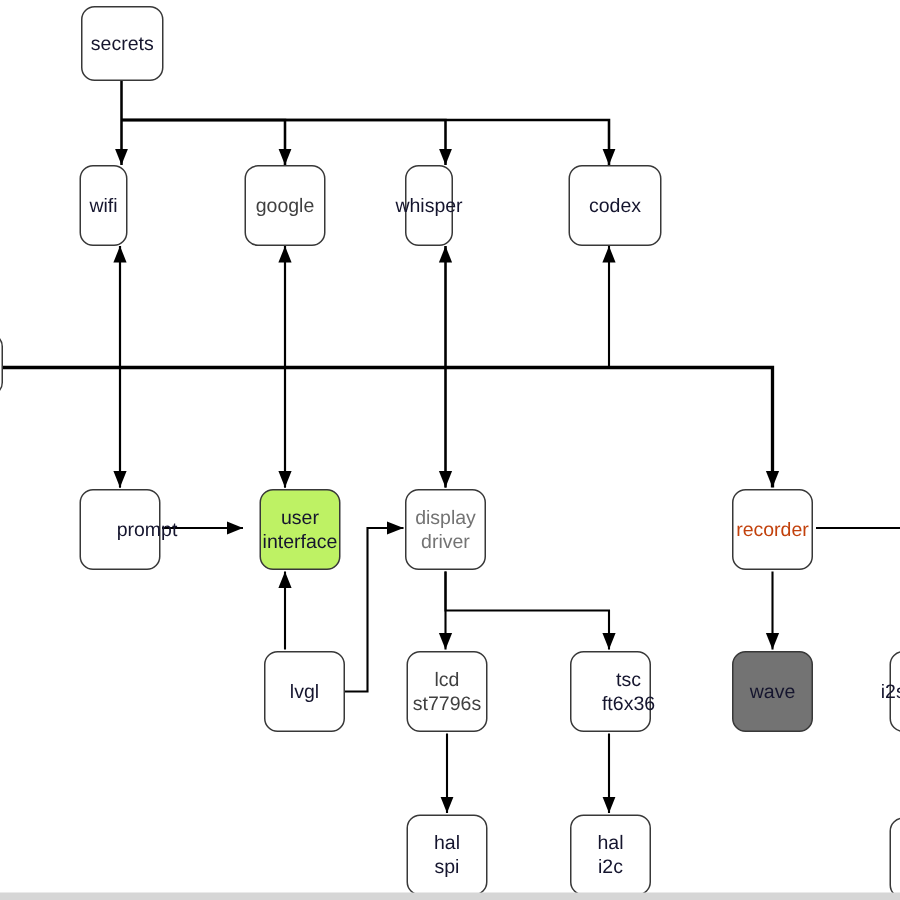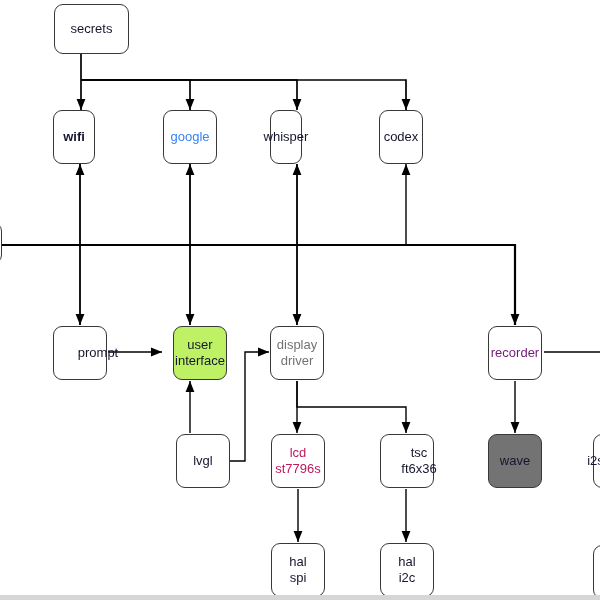--- a/index.html
+++ b/index.html
@@ -81,57 +81,57 @@
         <polyline points="218,461 245,461 245,352 269,352" fill="none" stroke="#000000" stroke-width="1.4" marker-end="url(#arw)"></polyline>
         <polyline points="297,381 297,433" fill="none" stroke="#000000" stroke-width="1.4" marker-end="url(#arw)"></polyline>
         <polyline points="297,381 297,407 406,407 406,433" fill="none" stroke="#000000" stroke-width="1.4" marker-end="url(#arw)"></polyline>
         <polyline points="298,489 298,542" fill="none" stroke="#000000" stroke-width="1.4" marker-end="url(#arw)"></polyline>
         <polyline points="406,489 406,542" fill="none" stroke="#000000" stroke-width="1.4" marker-end="url(#arw)"></polyline>
         <polyline points="515,381 515,433" fill="none" stroke="#000000" stroke-width="1.4" marker-end="url(#arw)"></polyline>
         <polyline points="544,352 601,352" fill="none" stroke="#000000" stroke-width="1.4"></polyline>
       </g>
   </svg>
   <div id="nodes">
-      <div class="node" style="left: 54px; top: 4px; width: 75px; height: 50px; background: rgb(255, 255, 255); border-color: rgb(56, 56, 56);">
+      <div class="node" style="left: 54px; top: 4px; width: 55px; height: 50px; background: rgb(255, 255, 255); border-color: rgb(56, 56, 56);">
         <span class="lbl" style="color: rgb(21, 21, 46);">secrets</span>
       </div>
-      <div class="node" style="left: 53px; top: 110px; width: 42px; height: 54px; background: rgb(255, 255, 255); border-color: rgb(56, 56, 56); font-weight: bold;">
+      <div class="node" style="left: 53px; top: 110px; width: 32px; height: 54px; background: rgb(255, 255, 255); border-color: rgb(56, 56, 56);">
         <span class="lbl" style="color: rgb(21, 21, 46);">wifi</span>
       </div>
       <div class="node" style="left: 163px; top: 110px; width: 54px; height: 54px; background: rgb(255, 255, 255); border-color: rgb(56, 56, 56);">
-        <span class="lbl" style="color: #3b82f6; text-align: center;">google</span>
+        <span class="lbl" style="color: #404040; text-align: center;">google</span>
       </div>
       <div class="node" style="left: 270px; top: 110px; width: 32px; height: 54px; background: rgb(255, 255, 255); border-color: rgb(56, 56, 56);">
         <span class="lbl" style="color: rgb(21, 21, 46);">whisper</span>
       </div>
-      <div class="node" style="left: 379px; top: 110px; width: 44px; height: 54px; background: rgb(255, 255, 255); border-color: rgb(56, 56, 56);">
+      <div class="node" style="left: 379px; top: 110px; width: 62px; height: 54px; background: rgb(255, 255, 255); border-color: rgb(56, 56, 56);">
         <span class="lbl" style="color: rgb(21, 21, 46);">codex</span>
       </div>
       <div class="node" style="left: -53px; top: 222px; width: 55px; height: 42px; background: rgb(255, 255, 255); border-color: rgb(56, 56, 56);">
         <span class="lbl" style="color: rgb(21, 21, 46);"></span>
       </div>
       <div class="node" style="left: 53px; top: 326px; width: 54px; height: 54px; background: rgb(255, 255, 255); border-color: rgb(56, 56, 56);">
         <span class="lbl" style="color: rgb(21, 21, 46); padding-left: 36px;">prompt</span>
       </div>
       <div class="node" style="left: 173px; top: 326px; width: 54px; height: 54px; background: #bef264; border-color: rgb(56, 56, 56);">
         <span class="lbl" style="color: rgb(21, 21, 46);">user
 interface</span>
       </div>
       <div class="node" style="left: 270px; top: 326px; width: 54px; height: 54px; background: rgb(255, 255, 255); border-color: rgb(56, 56, 56);">
         <span class="lbl" style="color: #737373;">display
 driver</span>
       </div>
       <div class="node" style="left: 488px; top: 326px; width: 54px; height: 54px; background: rgb(255, 255, 255); border-color: rgb(56, 56, 56);">
-        <span class="lbl" style="color: #701a75;">recorder</span>
+        <span class="lbl" style="color: #c2410c;">recorder</span>
       </div>
       <div class="node" style="left: 163px; top: 434px; width: 54px; height: 54px; background: rgb(255, 255, 255); border-color: rgb(56, 56, 56); margin-left: 13px;">
         <span class="lbl" style="color: rgb(21, 21, 46);">lvgl</span>
       </div>
       <div class="node" style="left: 271px; top: 434px; width: 54px; height: 54px; background: rgb(255, 255, 255); border-color: rgb(56, 56, 56);">
-        <span class="lbl" style="color: #be185d;">lcd
+        <span class="lbl" style="color: #404040;">lcd
 st7796s</span>
       </div>
       <div class="node" style="left: 380px; top: 434px; width: 54px; height: 54px; background: rgb(255, 255, 255); border-color: rgb(56, 56, 56);">
         <span class="lbl" style="color: rgb(21, 21, 46); margin-left: 24px;">tsc
 ft6x36</span>
       </div>
       <div class="node" style="left: 488px; top: 434px; width: 54px; height: 54px; background: #737373; border-color: rgb(56, 56, 56);">
         <span class="lbl" style="color: rgb(21, 21, 46);">wave</span>
       </div>
       <div class="node" style="left: 593px; top: 434px; width: 55px; height: 54px; background: rgb(255, 255, 255); border-color: rgb(56, 56, 56);">

